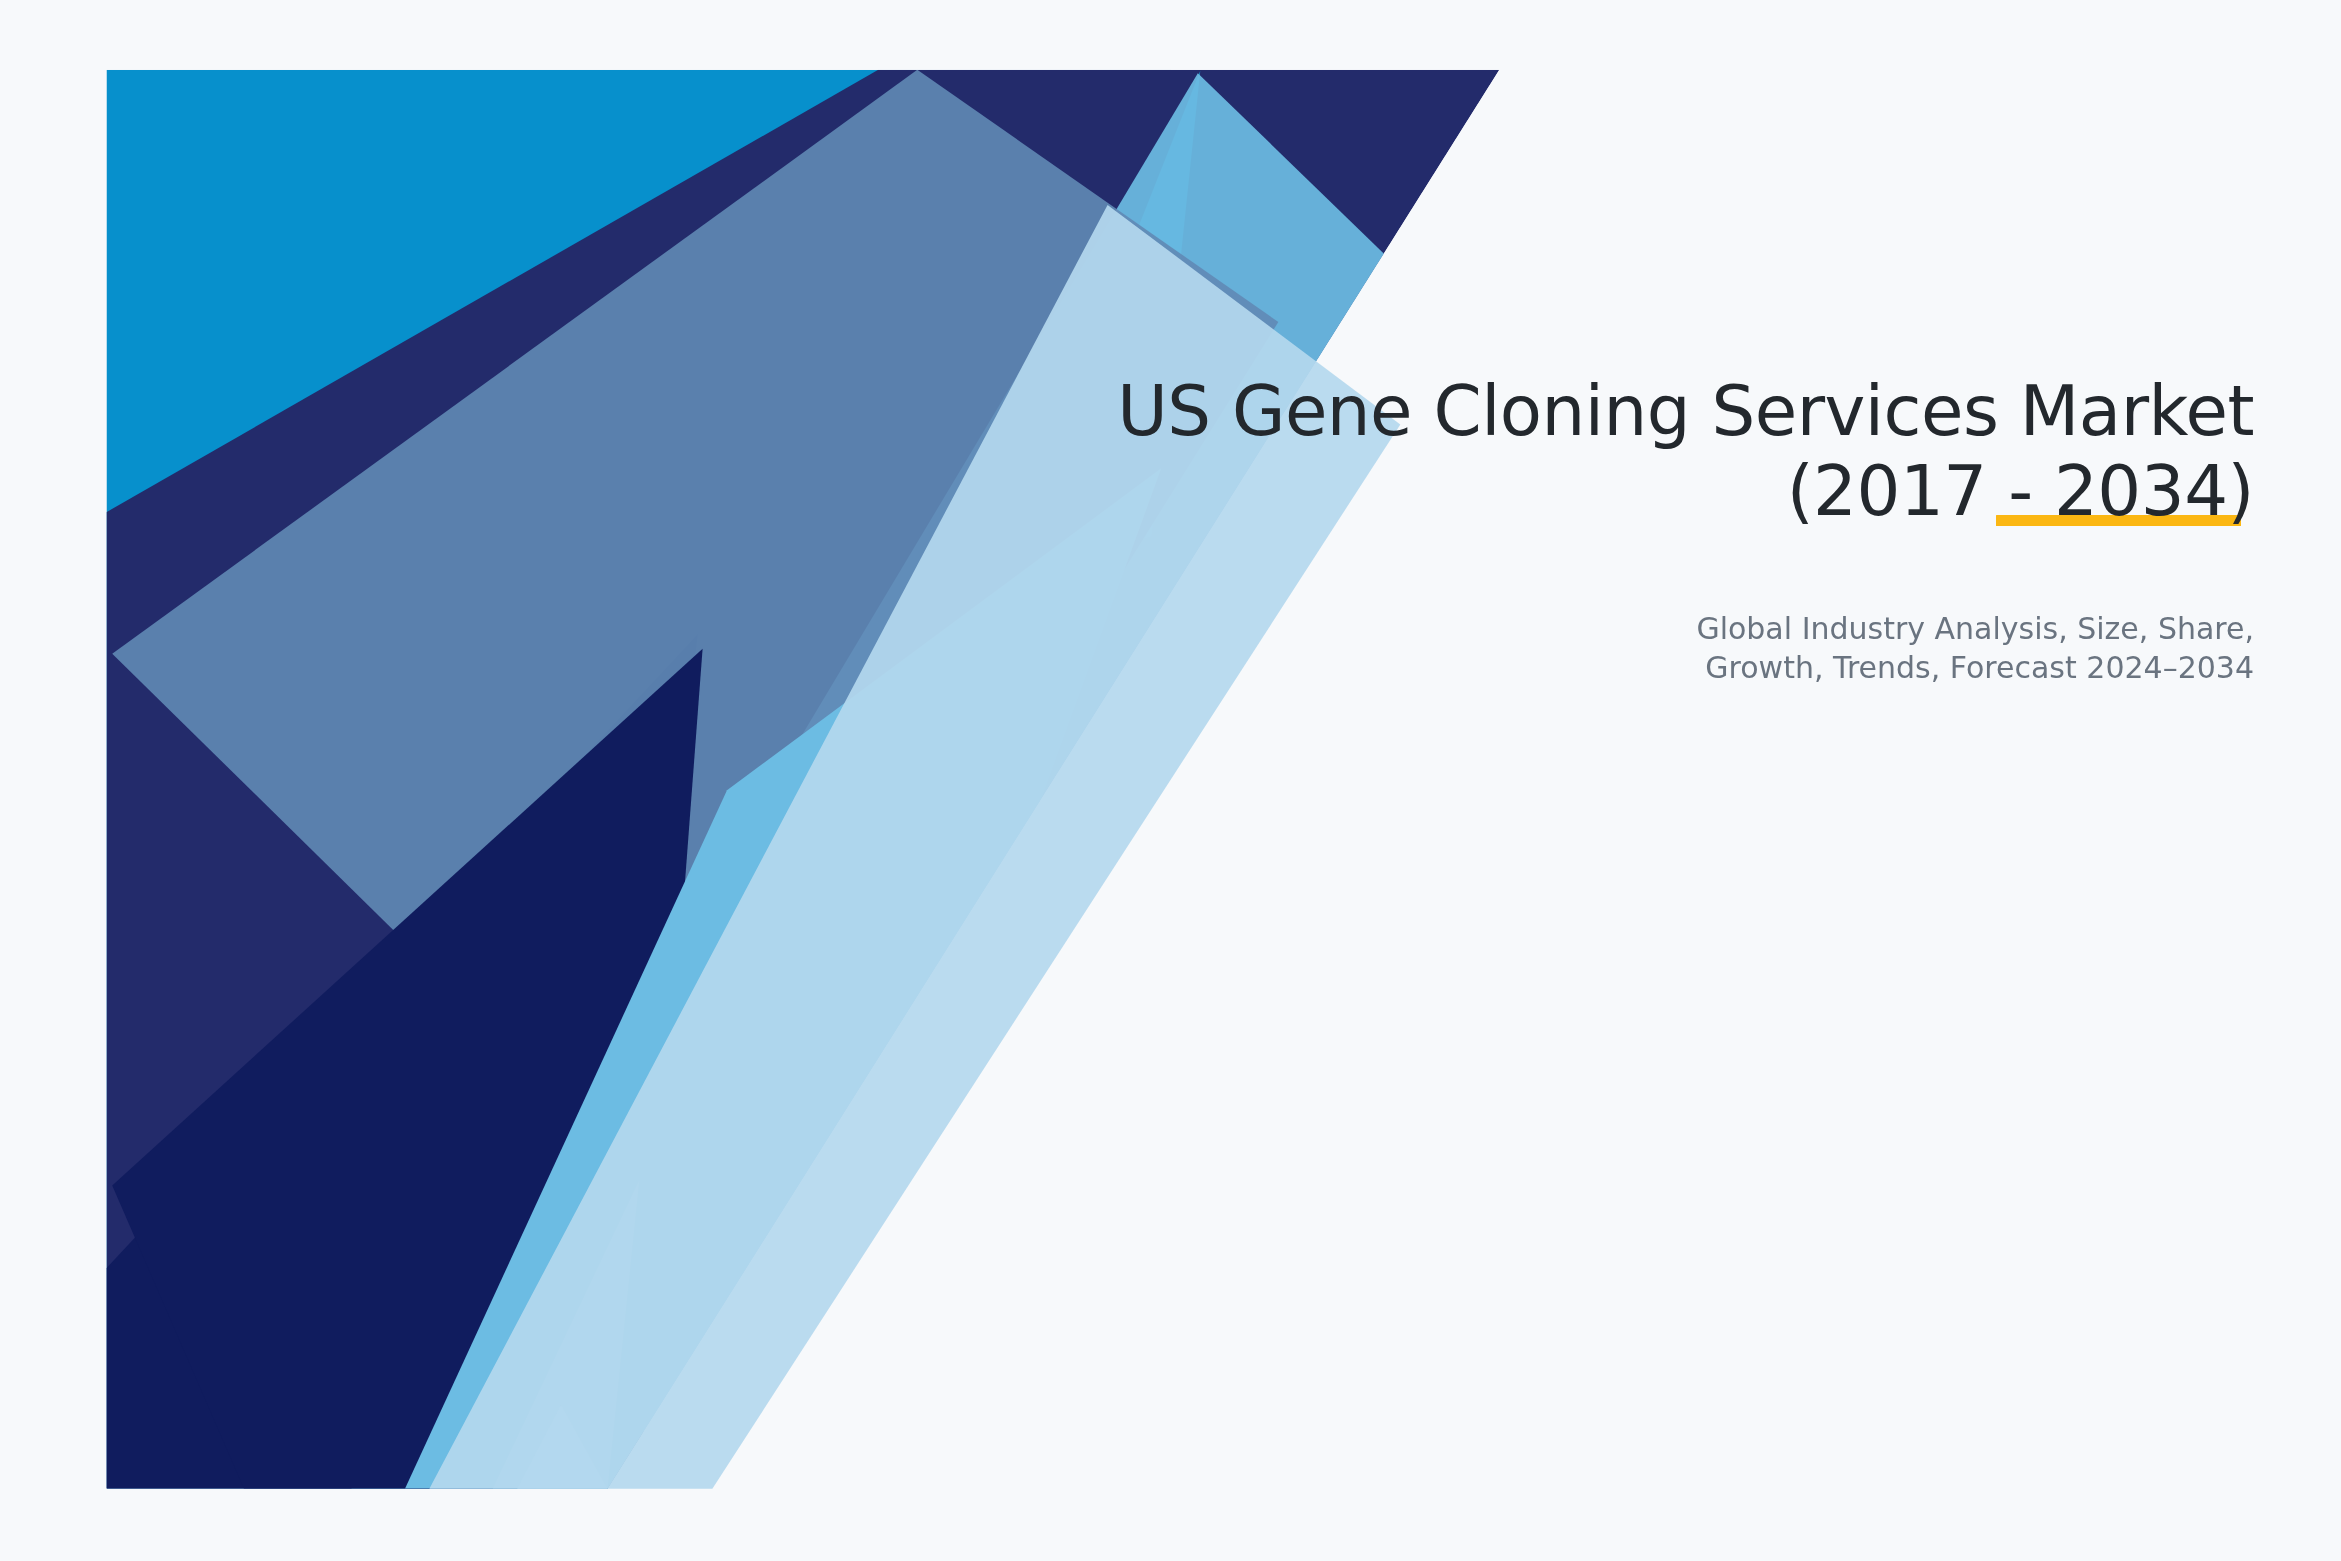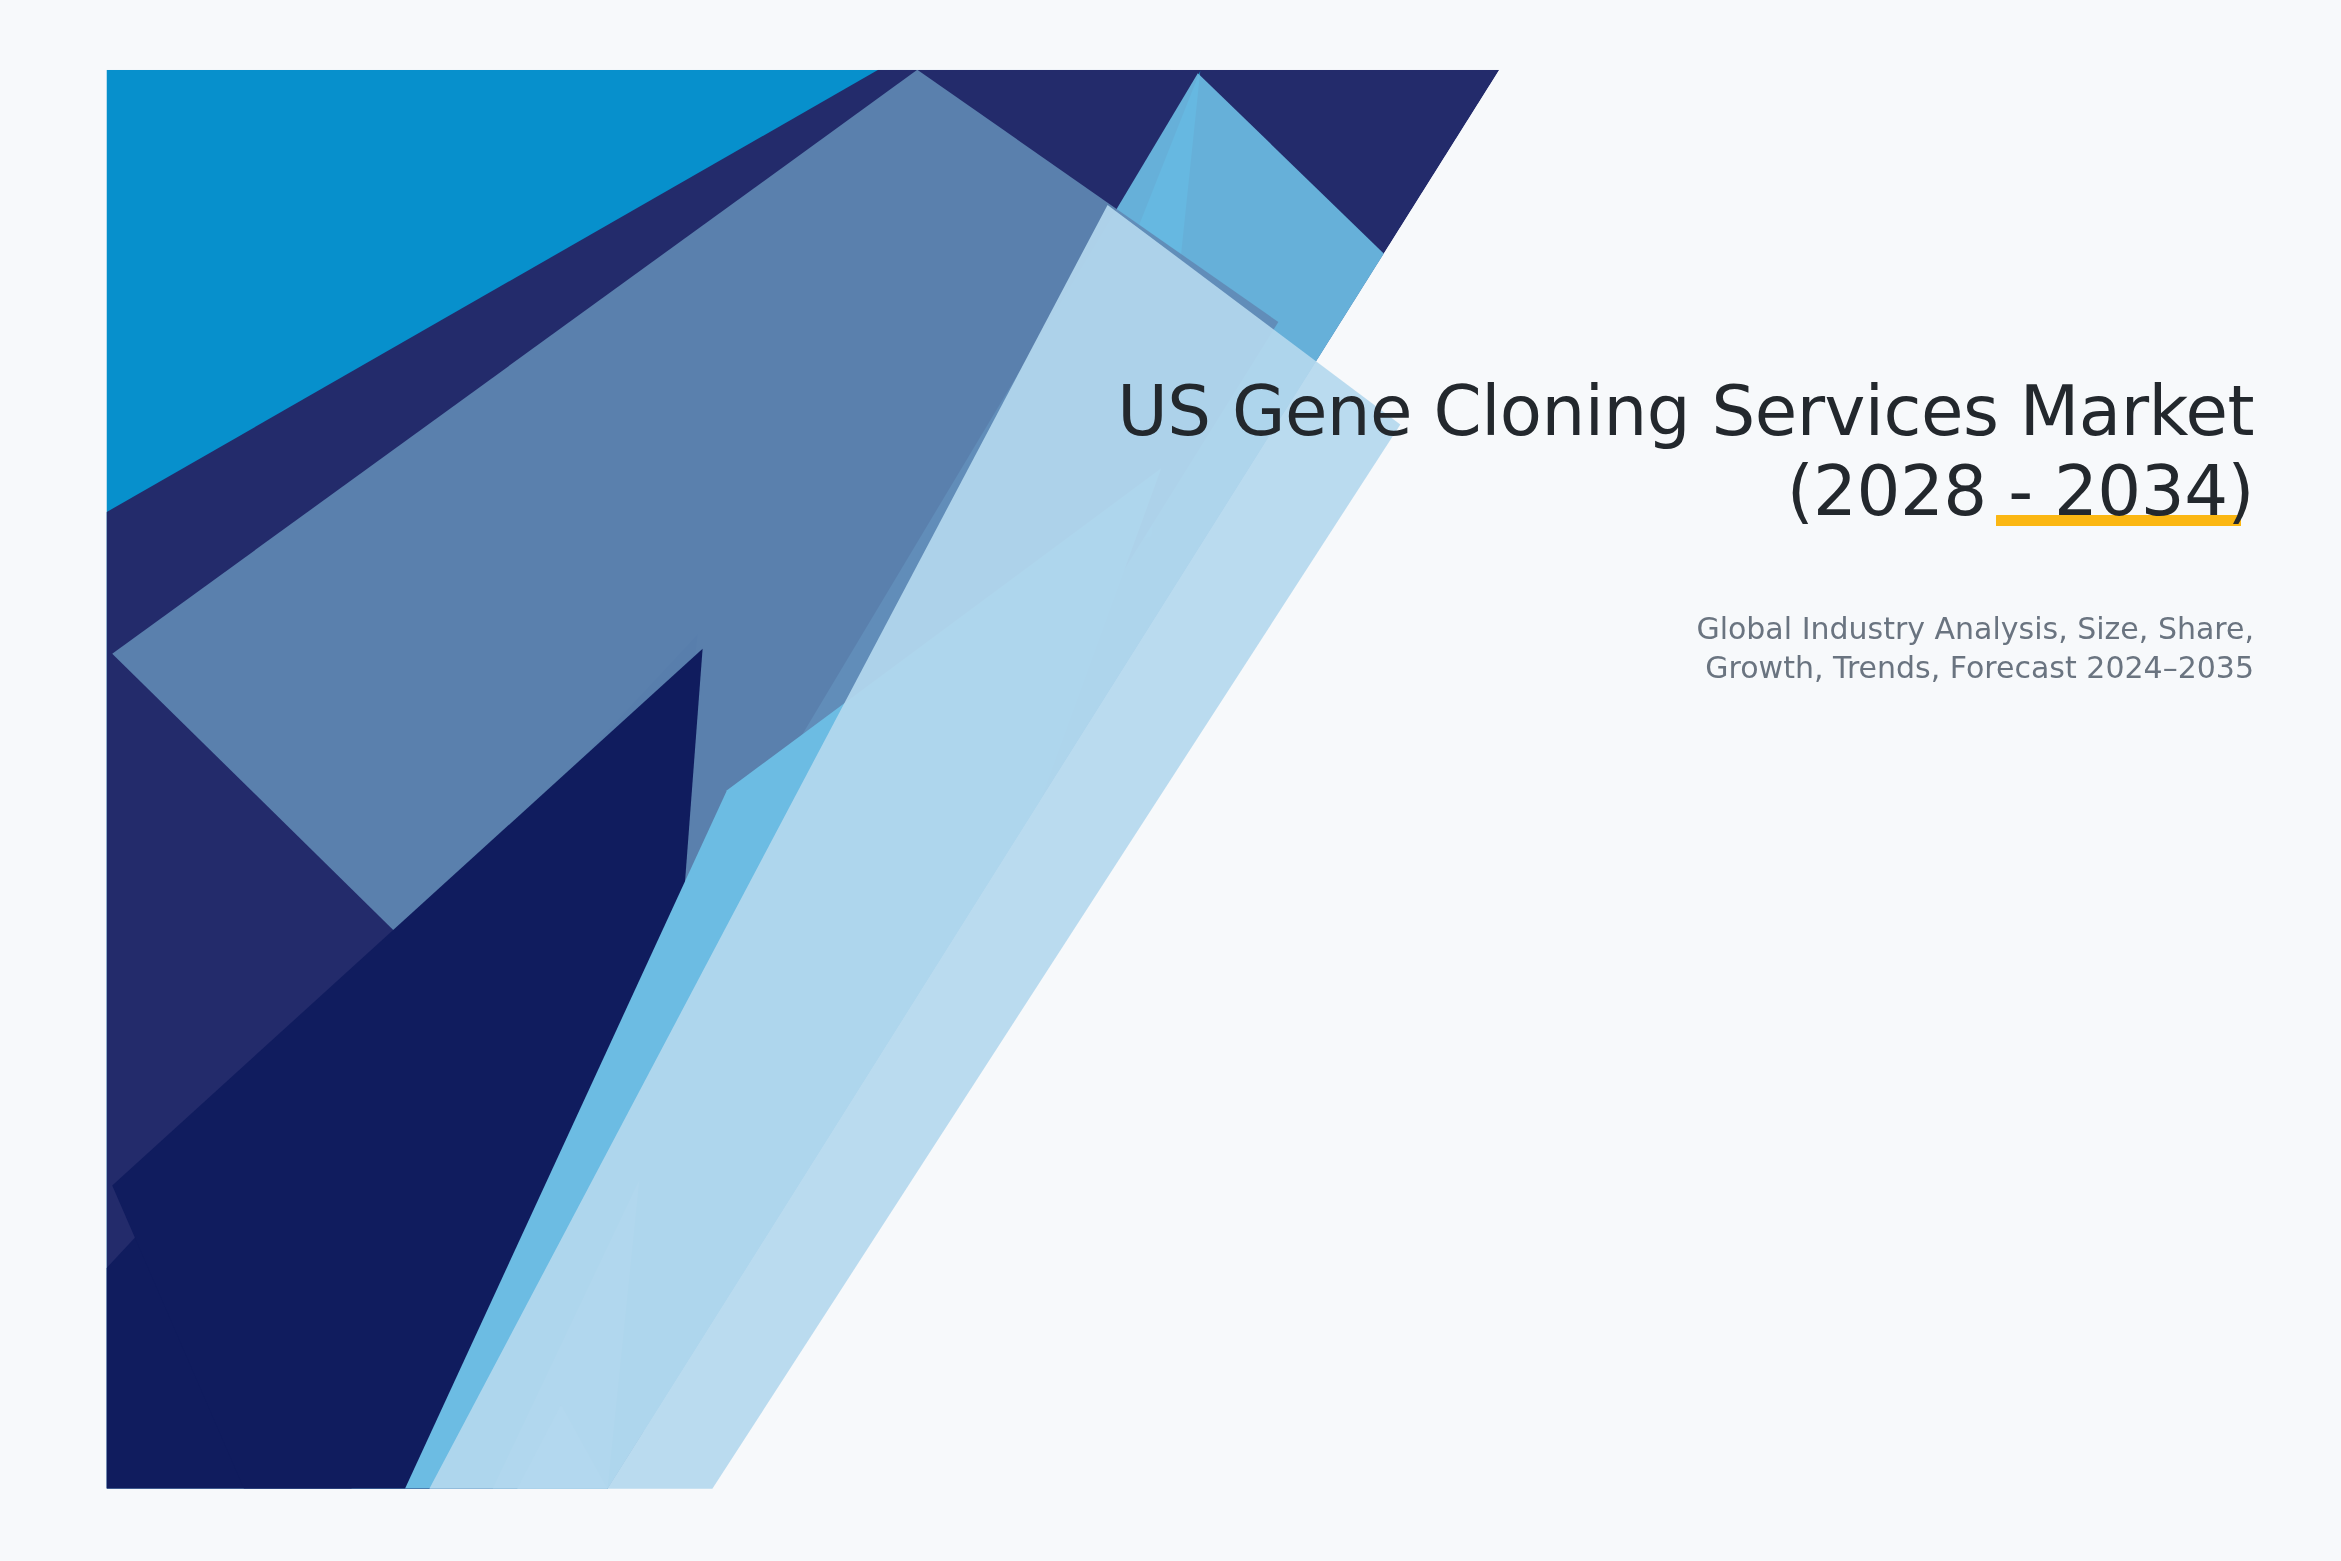--- a/index.html
+++ b/index.html
@@ -112,22 +112,22 @@
     </g>
 
     <polygon points="2270,420 2870,870 1460,3052 880,3052" fill="#b4d8ee" opacity="0.92"></polygon>
 
     <polygon points="1060,3052 1245,3052 1150,2880" fill="#b4d8ee" opacity="0.9"></polygon>
 
   </svg>
 
   <div id="text-block">
     <h1 id="report-title" style="color: rgb(35, 40, 45);">US Gene Cloning Services Market
-(2028 - 2034)</h1>
+(2017 - 2034)</h1>
 
     <p id="report-subtitle" style="color: rgb(106, 116, 128);">Global Industry Analysis, Size, Share,
-Growth, Trends, Forecast 2024–2035</p>
+Growth, Trends, Forecast 2024–2034</p>
   </div>
 
   <div id="title-accent" style="background: rgb(251, 183, 19);"></div>
 
 </div>
 
 
 </body></html>

